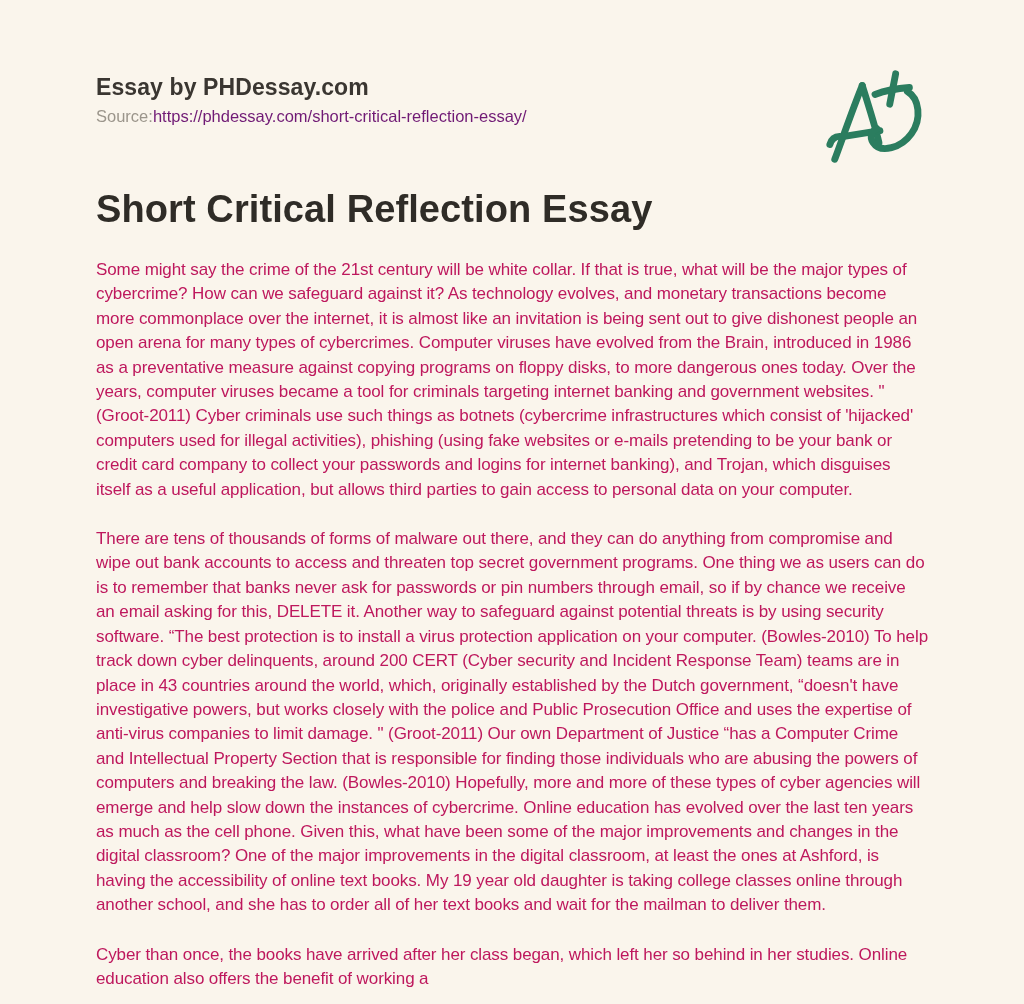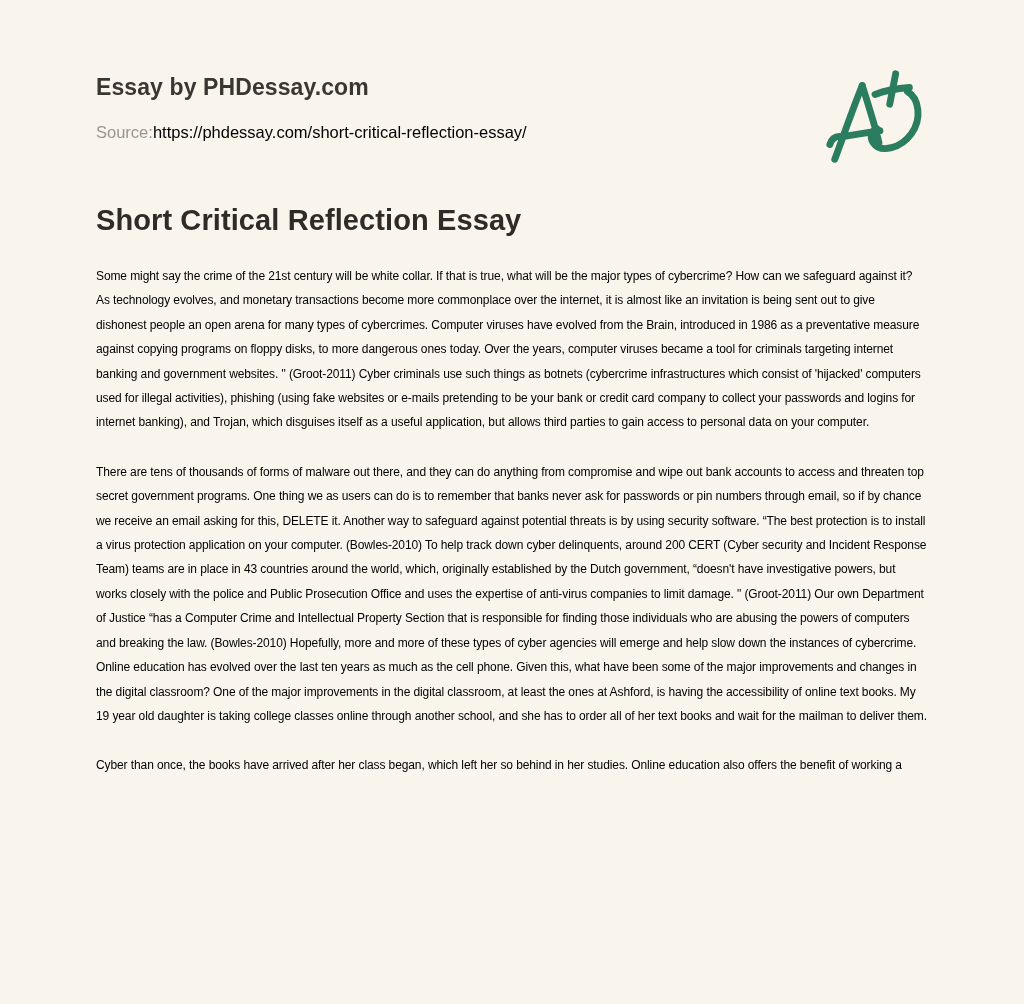--- a/index.html
+++ b/index.html
@@ -15,55 +15,55 @@
     width: 1024px;
     height: 1004px;
     padding: 74px 96px 0 96px;
     background: #faf5ec;
   }
   .byline {
     font-size: 23px;
     font-weight: 700;
     color: #3a3631;
     letter-spacing: 0.1px;
-    margin-bottom: 22px;
+    margin-bottom: 6px;
   }
   .source-row {
     font-size: 16.5px;
     margin-bottom: 62px;
     white-space: nowrap;
   }
   .source-label {
     color: #9b958b;
   }
   .source-link {
-    color: #000000;
+    color: #701a75;
     text-decoration: none;
     cursor: pointer;
   }
   .logo-wrap {
     position: absolute;
     top: 62px;
     right: 94px;
     width: 108px;
     height: 108px;
   }
   .title {
-    font-size: 29px;
+    font-size: 38px;
     font-weight: 700;
     color: #2f2c27;
     letter-spacing: 0.1px;
     margin-bottom: 27px;
   }
   .essay-body p {
     width: 832px;
-    font-size: 12px;
+    font-size: 17px;
     line-height: 24.4px;
     letter-spacing: -0.1px;
-    color: #000000;
+    color: #be185d;
     margin-bottom: 25px;
     text-align: left;
   }
 </style>
 </head>
 <body>
 
 <div class="page">
 
   <div class="logo-wrap">

